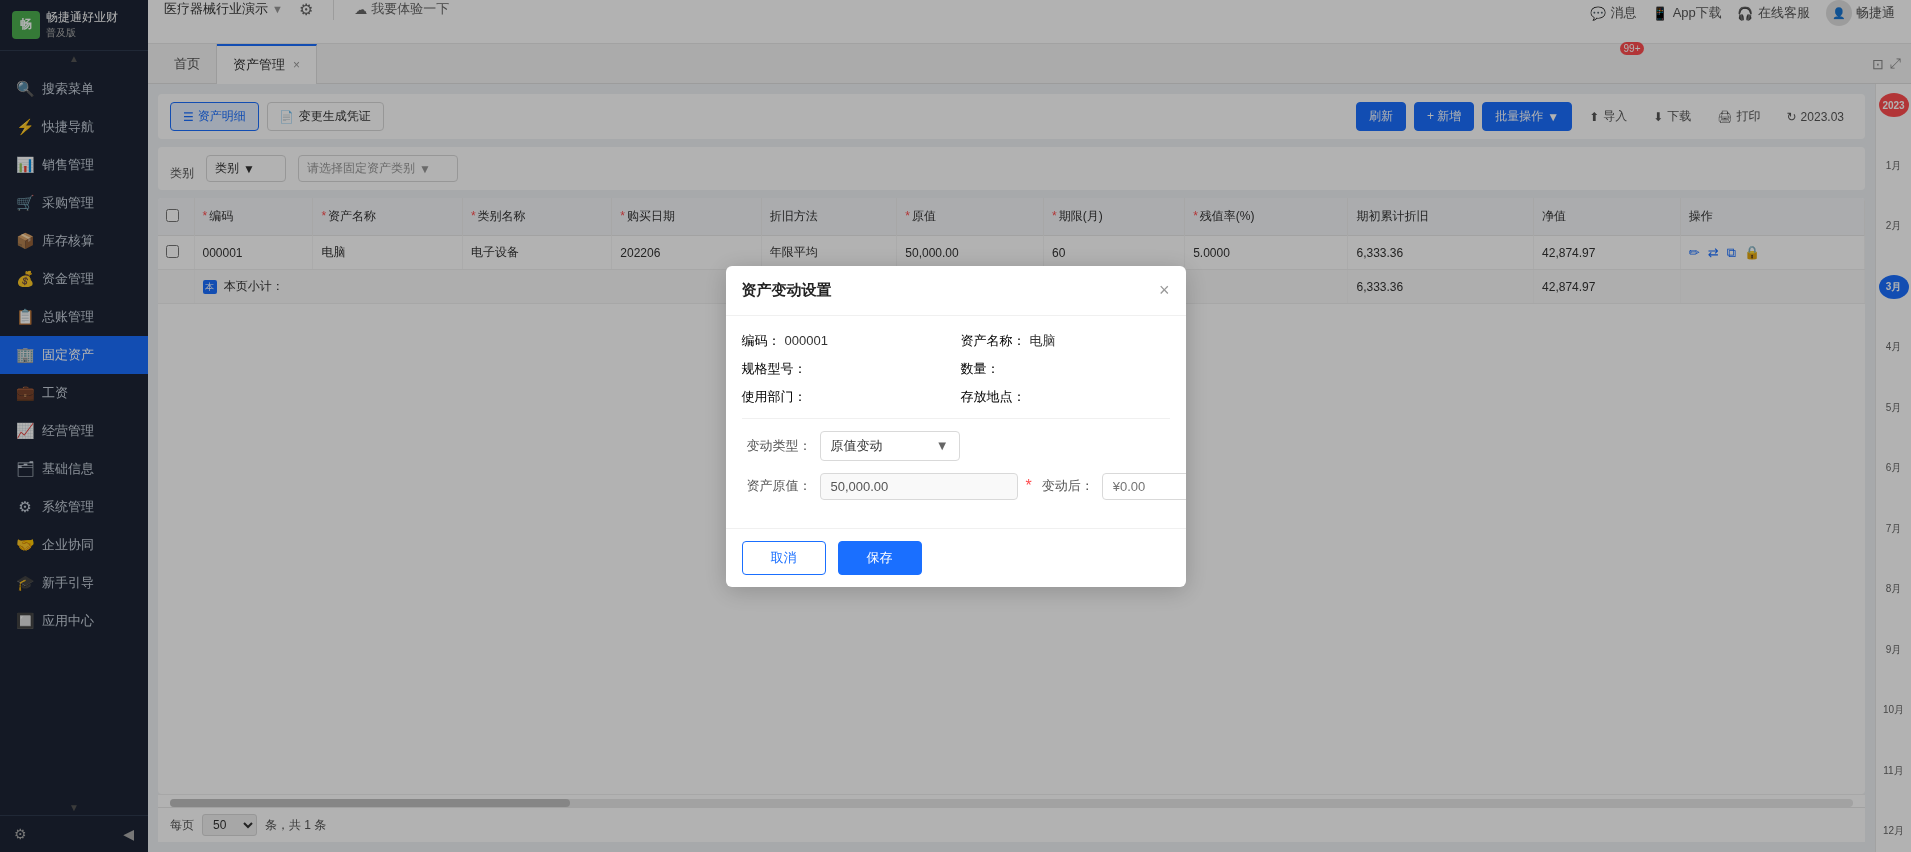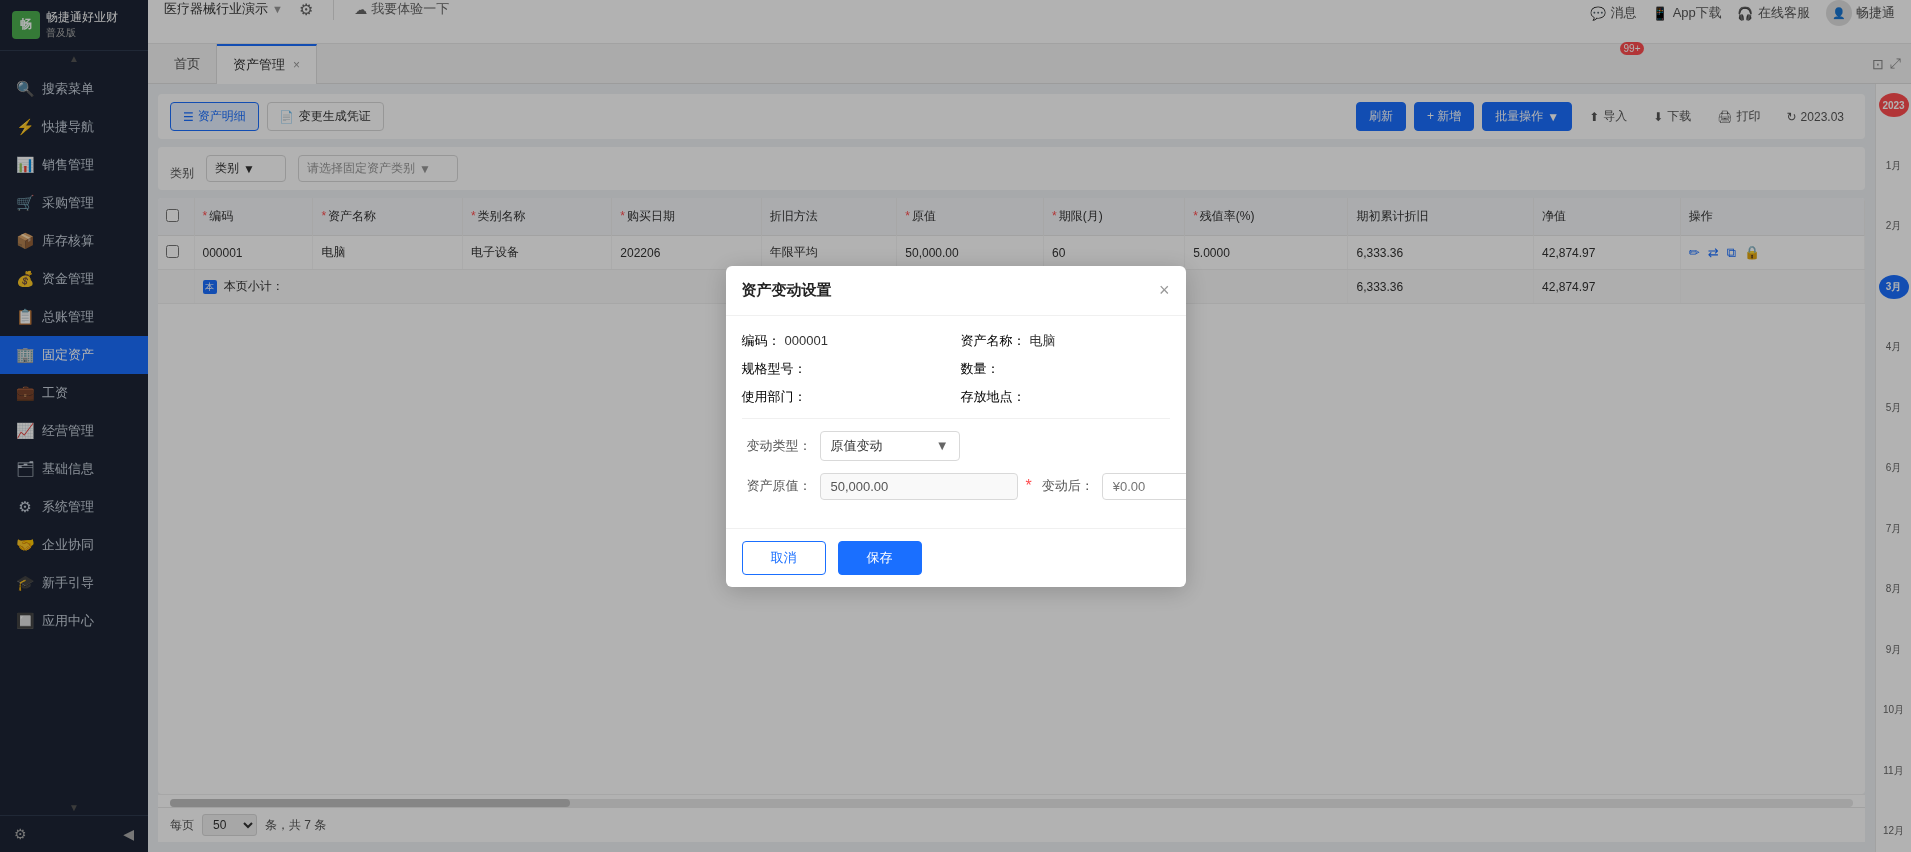--- a/index.html
+++ b/index.html
@@ -485,21 +485,21 @@
           <div class="scrollbar-thumb"></div>
         </div>
       </div>
 
       <div class="bottom-bar">
         <span>每页</span>
         <select class="bottom-select">
           <option>50</option>
           <option>100</option>
         </select>
-        <span>条，共 7 条</span>
+        <span>条，共 1 条</span>
       </div>
     </div>
 
     <div class="right-calendar">
       <div class="cal-month highlight">2023</div>
       <div class="cal-month">1月</div>
       <div class="cal-month">2月</div>
       <div class="cal-month active">3月</div>
       <div class="cal-month">4月</div>
       <div class="cal-month">5月</div>

